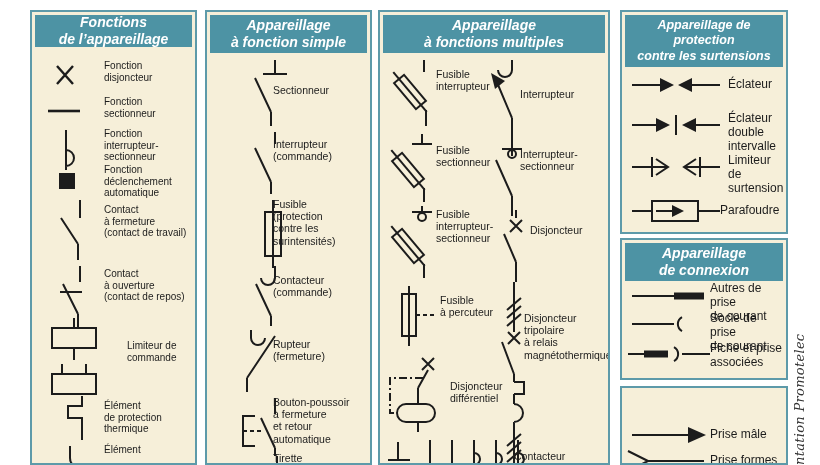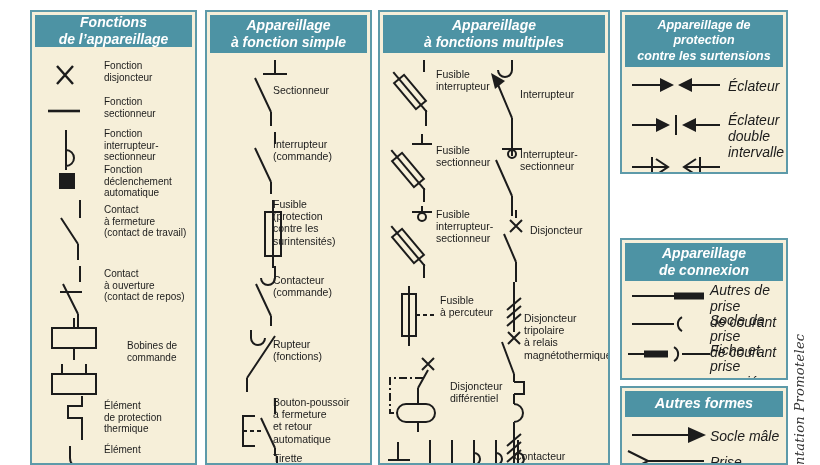--- a/index.html
+++ b/index.html
@@ -4,21 +4,21 @@
 <style>
   html,body{margin:0;padding:0;background:#fff;}
   .page{position:relative;width:820px;height:465px;background:#ffffff;overflow:hidden;
         font-family:"Liberation Sans",sans-serif;color:#1c1c1c;}
   .panel{position:absolute;background:#f6efd9;border:2px solid #5d9aa9;box-sizing:border-box;overflow:hidden;}
   .hdr{position:absolute;top:3px;left:3px;right:3px;background:#4d93a4;color:#fff;
        font-weight:bold;font-style:italic;text-align:center;white-space:pre-line;
        display:flex;align-items:center;justify-content:center;line-height:1.22;}
   .lbl{position:absolute;font-size:10.5px;line-height:1.16;white-space:pre-line;}
   .p1 .lbl{font-size:10px;}
-  .p4 .lbl{font-size:14px;font-style:italic;}
+  .p4 .lbl{font-size:12px;}
   .sym{position:absolute;}
   .sym svg{display:block;overflow:visible;}
   .sym svg path,.sym svg rect,.sym svg circle,.sym svg polyline{stroke:#1c1c1c;stroke-width:2;fill:none;}
   .sym svg polygon{fill:#1c1c1c;stroke:none;}
   .sym svg .solid{fill:#1c1c1c;}
   .sym svg .thick{stroke-width:7;}
   .sym svg .dash{stroke-dasharray:4 3;}
   .sym svg .dashdot{stroke-dasharray:8 3 2 3;}
   .credit{position:absolute;left:792px;top:465px;transform:rotate(-90deg);transform-origin:0 0;
           font-family:"DejaVu Serif",serif;font-style:italic;font-size:13px;color:#333;
@@ -85,21 +85,21 @@
 à ouverture
 (contact de repos)</div>
 
     <div class="sym" style="left:12px;top:304px">
       <svg width="58" height="78">
           <path d="M30,2 V12 M30,32 V44 M18,48 V58 M42,48 V58"></path>
       <rect x="8" y="12" width="44" height="20"></rect>
           <rect x="8" y="58" width="44" height="20"></rect>
         </svg>
       </div>
-    <div class="lbl" style="left:95px;top:328px">Bobines de
+    <div class="lbl" style="left:95px;top:328px">Limiteur de
 commande</div>
 
     <div class="sym" style="left:24px;top:382px">
       <svg width="36" height="48">
           <path d="M26,2 V12 H12 V24 H26 V46"></path>
         </svg>
       </div>
     <div class="lbl" style="left:72px;top:388px">Élément
 de protection
 thermique</div>
@@ -149,21 +149,21 @@
       </div>
     <div class="lbl" style="left:66px;top:262px">Contacteur
 (commande)</div>
 
     <div class="sym" style="left:28px;top:316px">
       <svg width="56" height="66">
           <path d="M16,2 V10 a7,7 0 0 0 14,0 M12,50 L40,8 M12,50 V64"></path>
         </svg>
       </div>
     <div class="lbl" style="left:66px;top:326px">Rupteur
-(fonctions)</div>
+(fermeture)</div>
 
     <div class="sym" style="left:26px;top:384px">
       <svg width="60" height="62">
           <path d="M22,20 H10 V50 H22 M42,2 V18 M42,52 L28,22 M42,52 V60"></path>
       <path class="dash" d="M10,35 H30"></path>
         </svg>
       </div>
     <div class="lbl" style="left:66px;top:384px">Bouton-poussoir
 à fermeture
 et retour
@@ -280,21 +280,21 @@
 
     <div class="sym" style="left:4px;top:426px">
       <svg width="150" height="30">
           <path d="M14,4 V22 M4,22 H26 M46,2 V30 M68,2 V30 M90,2 V30 M112,2 V30 M134,2 V30
       M90,27 a6,6 0 0 0 0,-12 M112,27 a6,6 0 0 0 0,-12 M134,27 a6,6 0 0 0 0,-12"></path>
         </svg>
       </div>
     <div class="lbl" style="left:134px;top:438px">Contacteur tripolaire</div>
   </section>
 
-  <section class="panel p4" style="left:620px;top:10px;width:168px;height:164px">
+  <section class="panel p4" style="left:620px;top:10px;width:168px;height:224px">
     <header class="hdr" style="height:52px;font-size:12.5px">Appareillage de
 protection
 contre les surtensions</header>
 
     <div class="sym" style="left:8px;top:60px">
       <svg width="92" height="26">
           <path d="M2,13 H30 M90,13 H62"></path>
       <polygon points="30,6 44,13 30,20"></polygon>
           <polygon points="62,6 48,13 62,20"></polygon>
         </svg>
@@ -310,20 +310,22 @@
       </div>
     <div class="lbl" style="left:106px;top:100px">Éclateur
 double intervalle</div>
 
     <div class="sym" style="left:8px;top:142px">
       <svg width="92" height="26">
           <path d="M2,13 H38 M26,5 L38,13 L26,21 M22,3 V23
       M90,13 H54 M66,5 L54,13 L66,21 M70,3 V23"></path>
         </svg>
       </div>
+    <div class="lbl" style="left:106px;top:142px">Limiteur
+de surtension</div>
 
     <div class="sym" style="left:8px;top:184px">
       <svg width="92" height="30">
           <rect x="22" y="5" width="46" height="20"></rect>
       <path d="M2,15 H22 M68,15 H90 M26,15 H42"></path>
           <polygon points="42,9 54,15 42,21"></polygon>
         </svg>
       </div>
     <div class="lbl" style="left:98px;top:192px">Parafoudre</div>
   </section>
@@ -354,29 +356,28 @@
           <path d="M2,8 H18"></path>
           <path class="thick" d="M18,8 H42"></path>
       <path d="M48,1 a8,8 0 0 1 0,14 M56,8 H84"></path>
         </svg>
       </div>
     <div class="lbl" style="left:88px;top:102px">Fiche et prise
 associées</div>
   </section>
 
   <section class="panel p4" style="left:620px;top:386px;width:168px;height:79px">
-    <header class="hdr" style="height:26px;font-size:14.5px">Autres formes</header>
 
     <div class="sym" style="left:8px;top:34px">
       <svg width="84" height="26">
           <path d="M2,13 H58"></path>
           <polygon points="58,5 76,13 58,21"></polygon>
         </svg>
       </div>
-    <div class="lbl" style="left:88px;top:40px">Socle mâle</div>
+    <div class="lbl" style="left:88px;top:40px">Prise mâle</div>
 
     <div class="sym" style="left:2px;top:60px">
       <svg width="84" height="26">
           <path d="M24,13 L4,3 M24,13 L4,23 M24,13 H80"></path>
         </svg>
       </div>
     <div class="lbl" style="left:88px;top:66px">Prise formes</div>
   </section>
 
   <div class="credit">ntation Promotelec</div>

